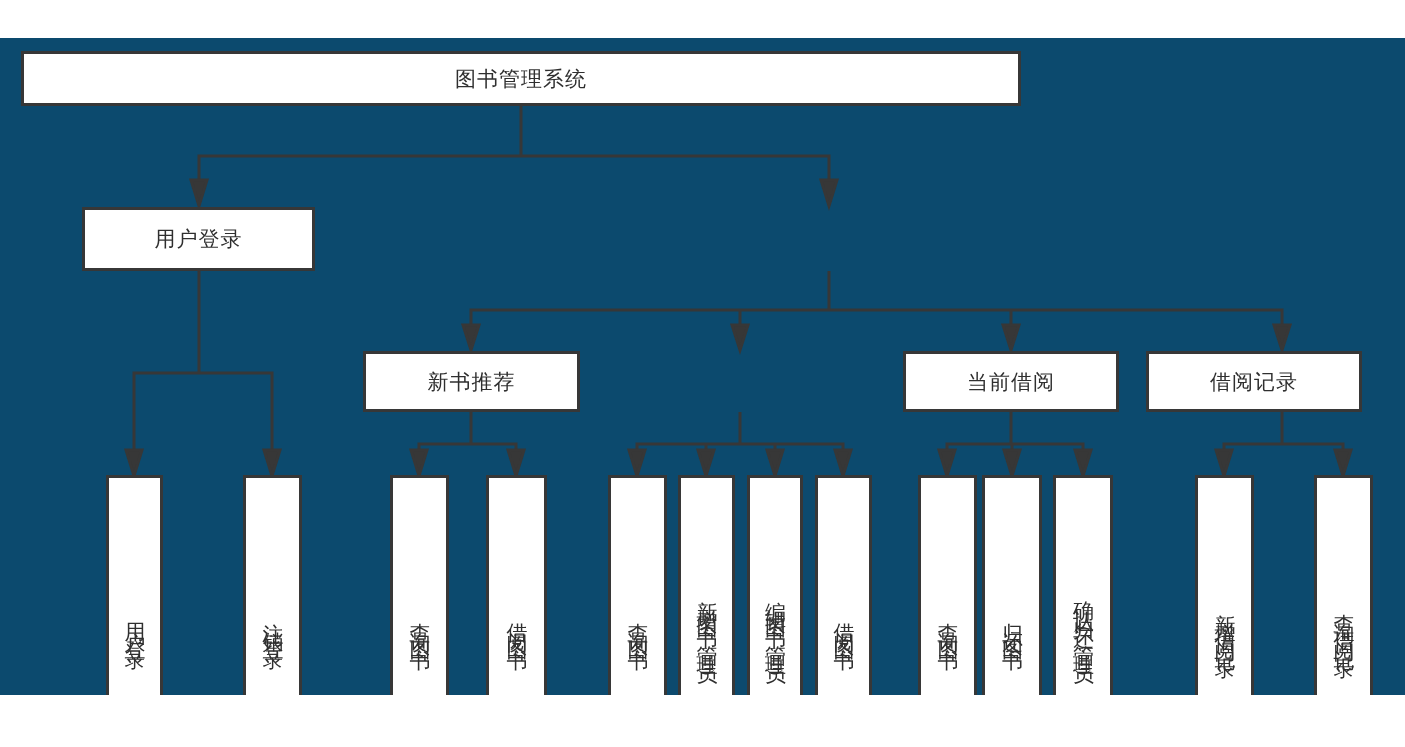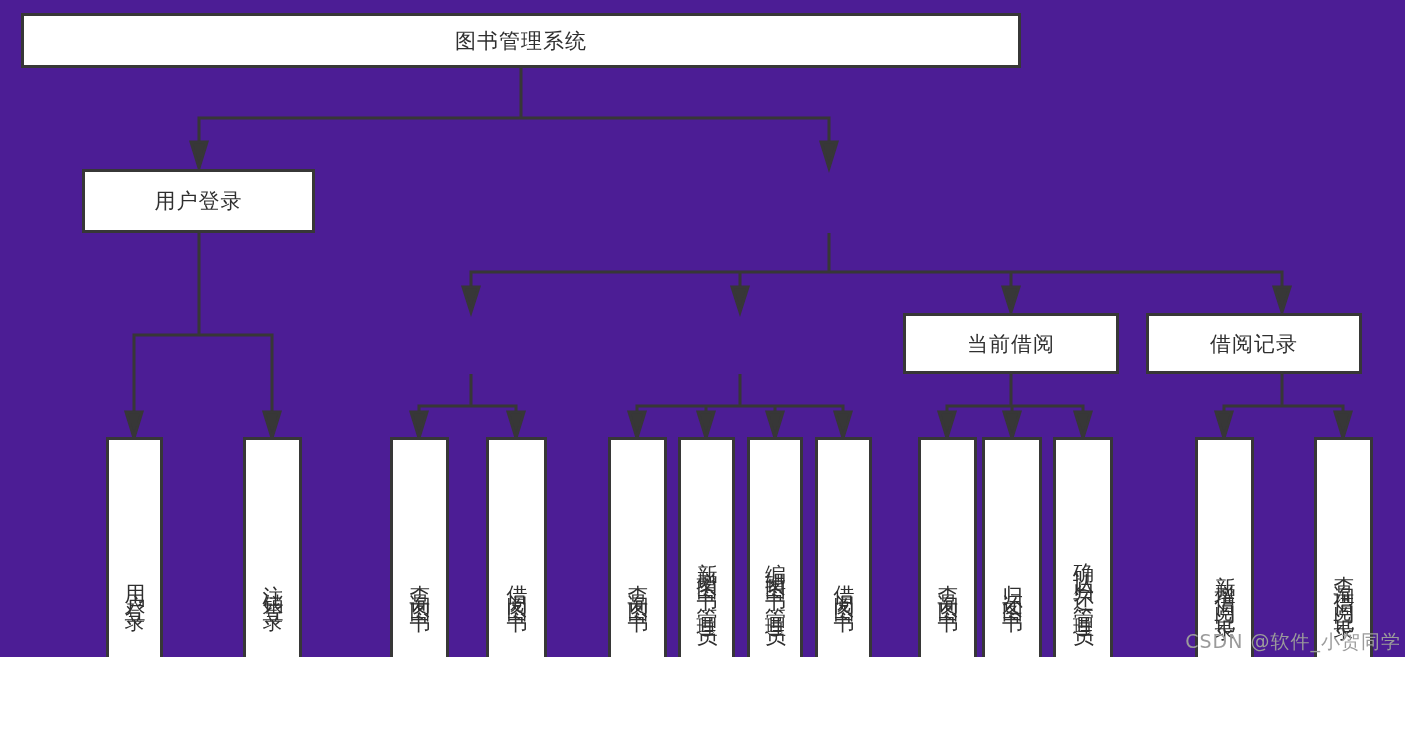--- a/index.html
+++ b/index.html
@@ -1,22 +1,23 @@
 <!DOCTYPE html>
 <html><head>
 <meta charset="utf-8">
 <style>
   html, body { margin: 0; padding: 0; background: #ffffff; }
   .canvas {
     position: relative;
     width: 1405px;
     height: 657px;
-    background: #4c1d95;
+    background: #0c4a6e;
     font-family: "DejaVu Sans", "Liberation Sans", sans-serif;
     overflow: hidden;
+    margin-top: 38px;
   }
   svg.connectors {
     position: absolute;
     left: 0; top: 0;
     width: 1405px; height: 747px;
     z-index: 1;
   }
   .node {
     position: absolute;
     box-sizing: border-box;
@@ -134,20 +135,23 @@
   </svg>
 
   <div class="node n-root">
     <span class="h-label">图书管理系统</span>
   </div>
 
   <div class="node n-login">
     <span class="h-label">用户登录</span>
   </div>
 
+  <div class="node n-rec">
+    <span class="h-label">新书推荐</span>
+  </div>
   <div class="node n-cur">
     <span class="h-label">当前借阅</span>
   </div>
   <div class="node n-recd">
     <span class="h-label">借阅记录</span>
   </div>
 
   <div class="node leaf lf-ulogin">
     <span class="v-label">用户登录</span>
   </div>
@@ -185,15 +189,14 @@
     <span class="v-label">确认归还（管理员）</span>
   </div>
 
   <div class="node leaf lf-add-rc">
     <span class="v-label">新增借阅记录</span>
   </div>
   <div class="node leaf lf-q-rc">
     <span class="v-label">查询借阅记录</span>
   </div>
 
-  <div class="watermark">CSDN @软件_小贺同学</div>
 
 </div>
 
 </body></html>

